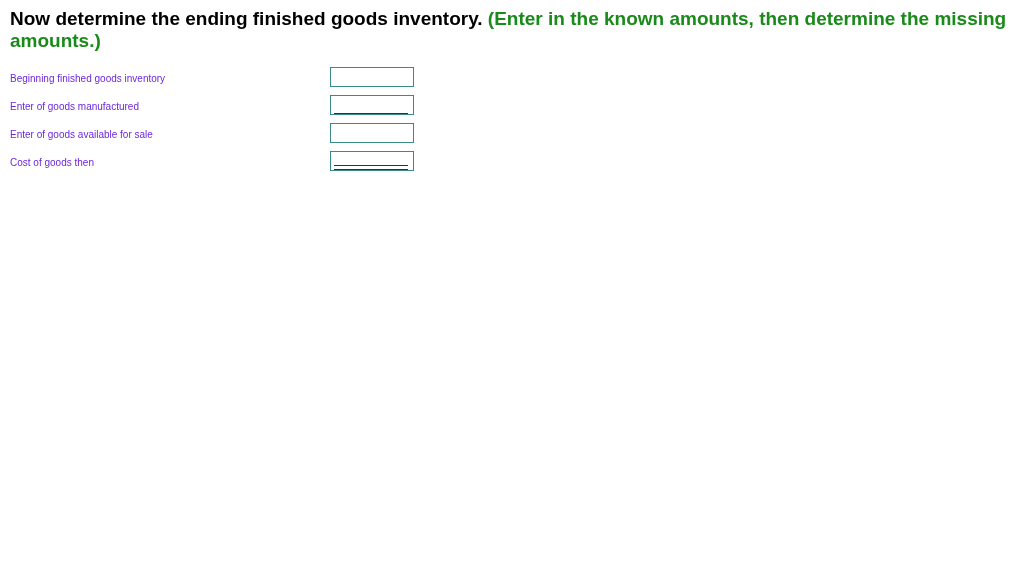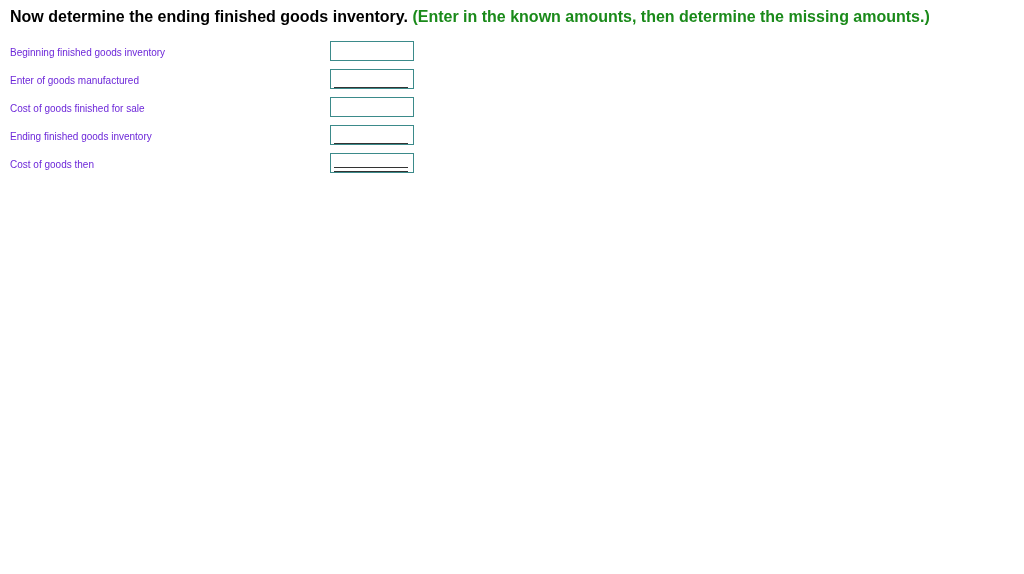--- a/index.html
+++ b/index.html
@@ -5,21 +5,21 @@
     body {
       font-family: Arial, sans-serif;
       font-size: 13px;
       margin: 0;
       padding: 8px 10px;
       background: white;
       color: #333;
     }
     .instruction {
       margin-bottom: 12px;
-      font-size: 16px;
+      font-size: 19px;
     }
     .instruction-main {
       color: #000;
       font-weight: bold;
     }
     .instruction-hint {
       color: #1a8a1a;
       font-weight: bold;
     }
     .form-table {
@@ -90,33 +90,24 @@
   <tr>
     <td class="label-cell">Enter of goods manufactured</td>
     <td>
       <div class="input-cell">
         <input type="text" class="input-box" value="" style="">
         <div class="underline-single"></div>
       </div>
     </td>
   </tr>
   <tr>
-    <td class="label-cell">Cost of goods finished for sale</td>
+    <td class="label-cell">Enter of goods available for sale</td>
     <td>
       <div class="input-cell">
         <input type="text" class="input-box" value="" style="">
-      </div>
-    </td>
-  </tr>
-  <tr>
-    <td class="label-cell">Ending finished goods inventory</td>
-    <td>
-      <div class="input-cell">
-        <input type="text" class="input-box" value="" style="">
-        <div class="underline-single"></div>
       </div>
     </td>
   </tr>
   <tr>
     <td class="label-cell">Cost of goods then</td>
     <td>
       <div class="input-cell">
         <input type="text" class="input-box" value="" style="">
         <div class="underline-double"></div>
       </div>

